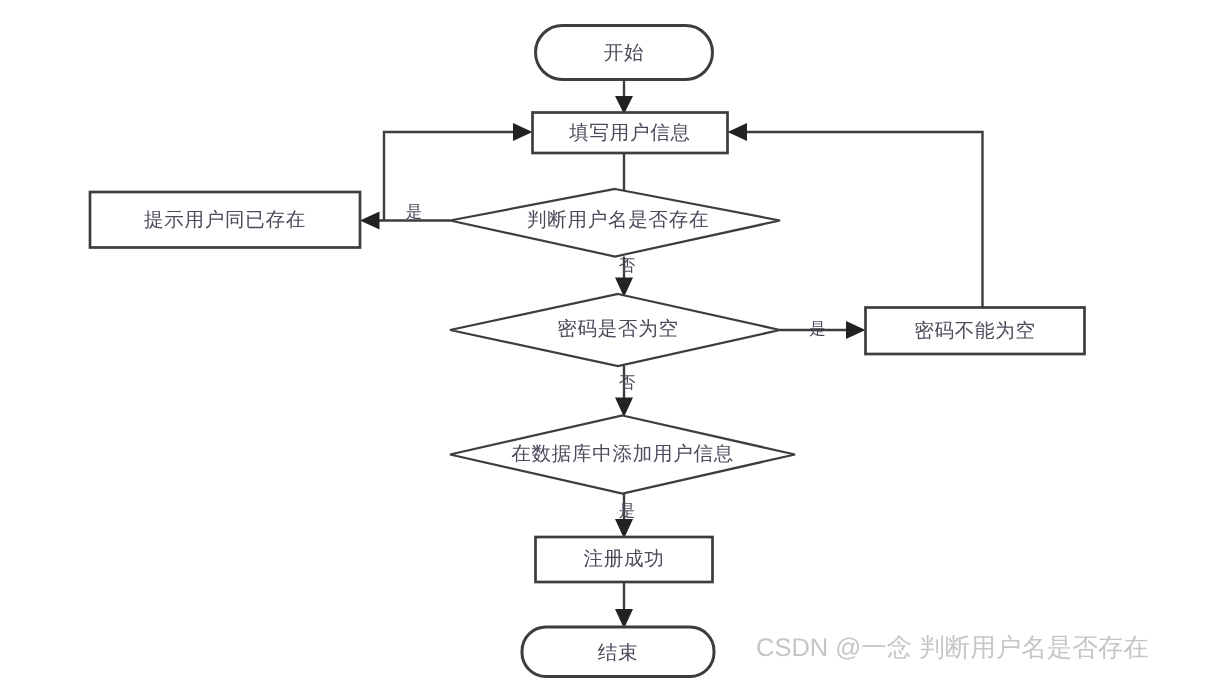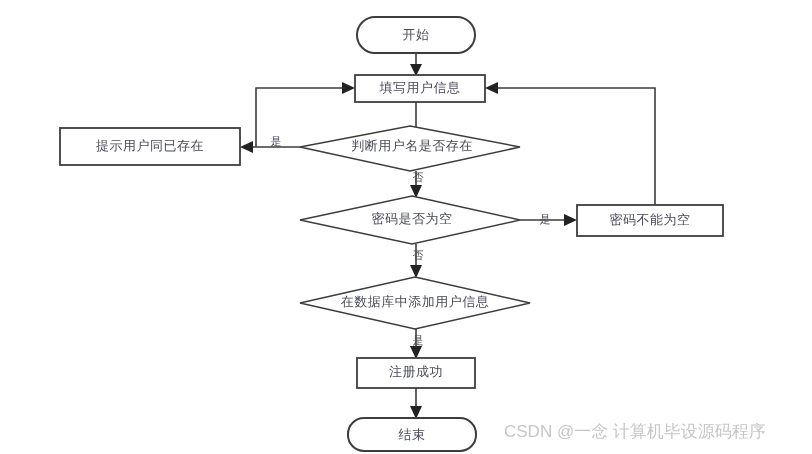--- a/index.html
+++ b/index.html
@@ -175,15 +175,15 @@
       <text class="node-label" x="416" y="373">注册成功</text>
     </g>
 
     <g>
       <rect class="node-shape terminator" x="348" y="418" width="128" height="33" rx="16" ry="16"></rect>
       <text class="node-label" x="412" y="436">结束</text>
     </g>
 
   </svg>
 
-  <div class="watermark">CSDN @一念 计算机毕设源码程序</div>
+  <div class="watermark">CSDN @一念 判断用户名是否存在</div>
 
 </div>
 
 </body></html>

